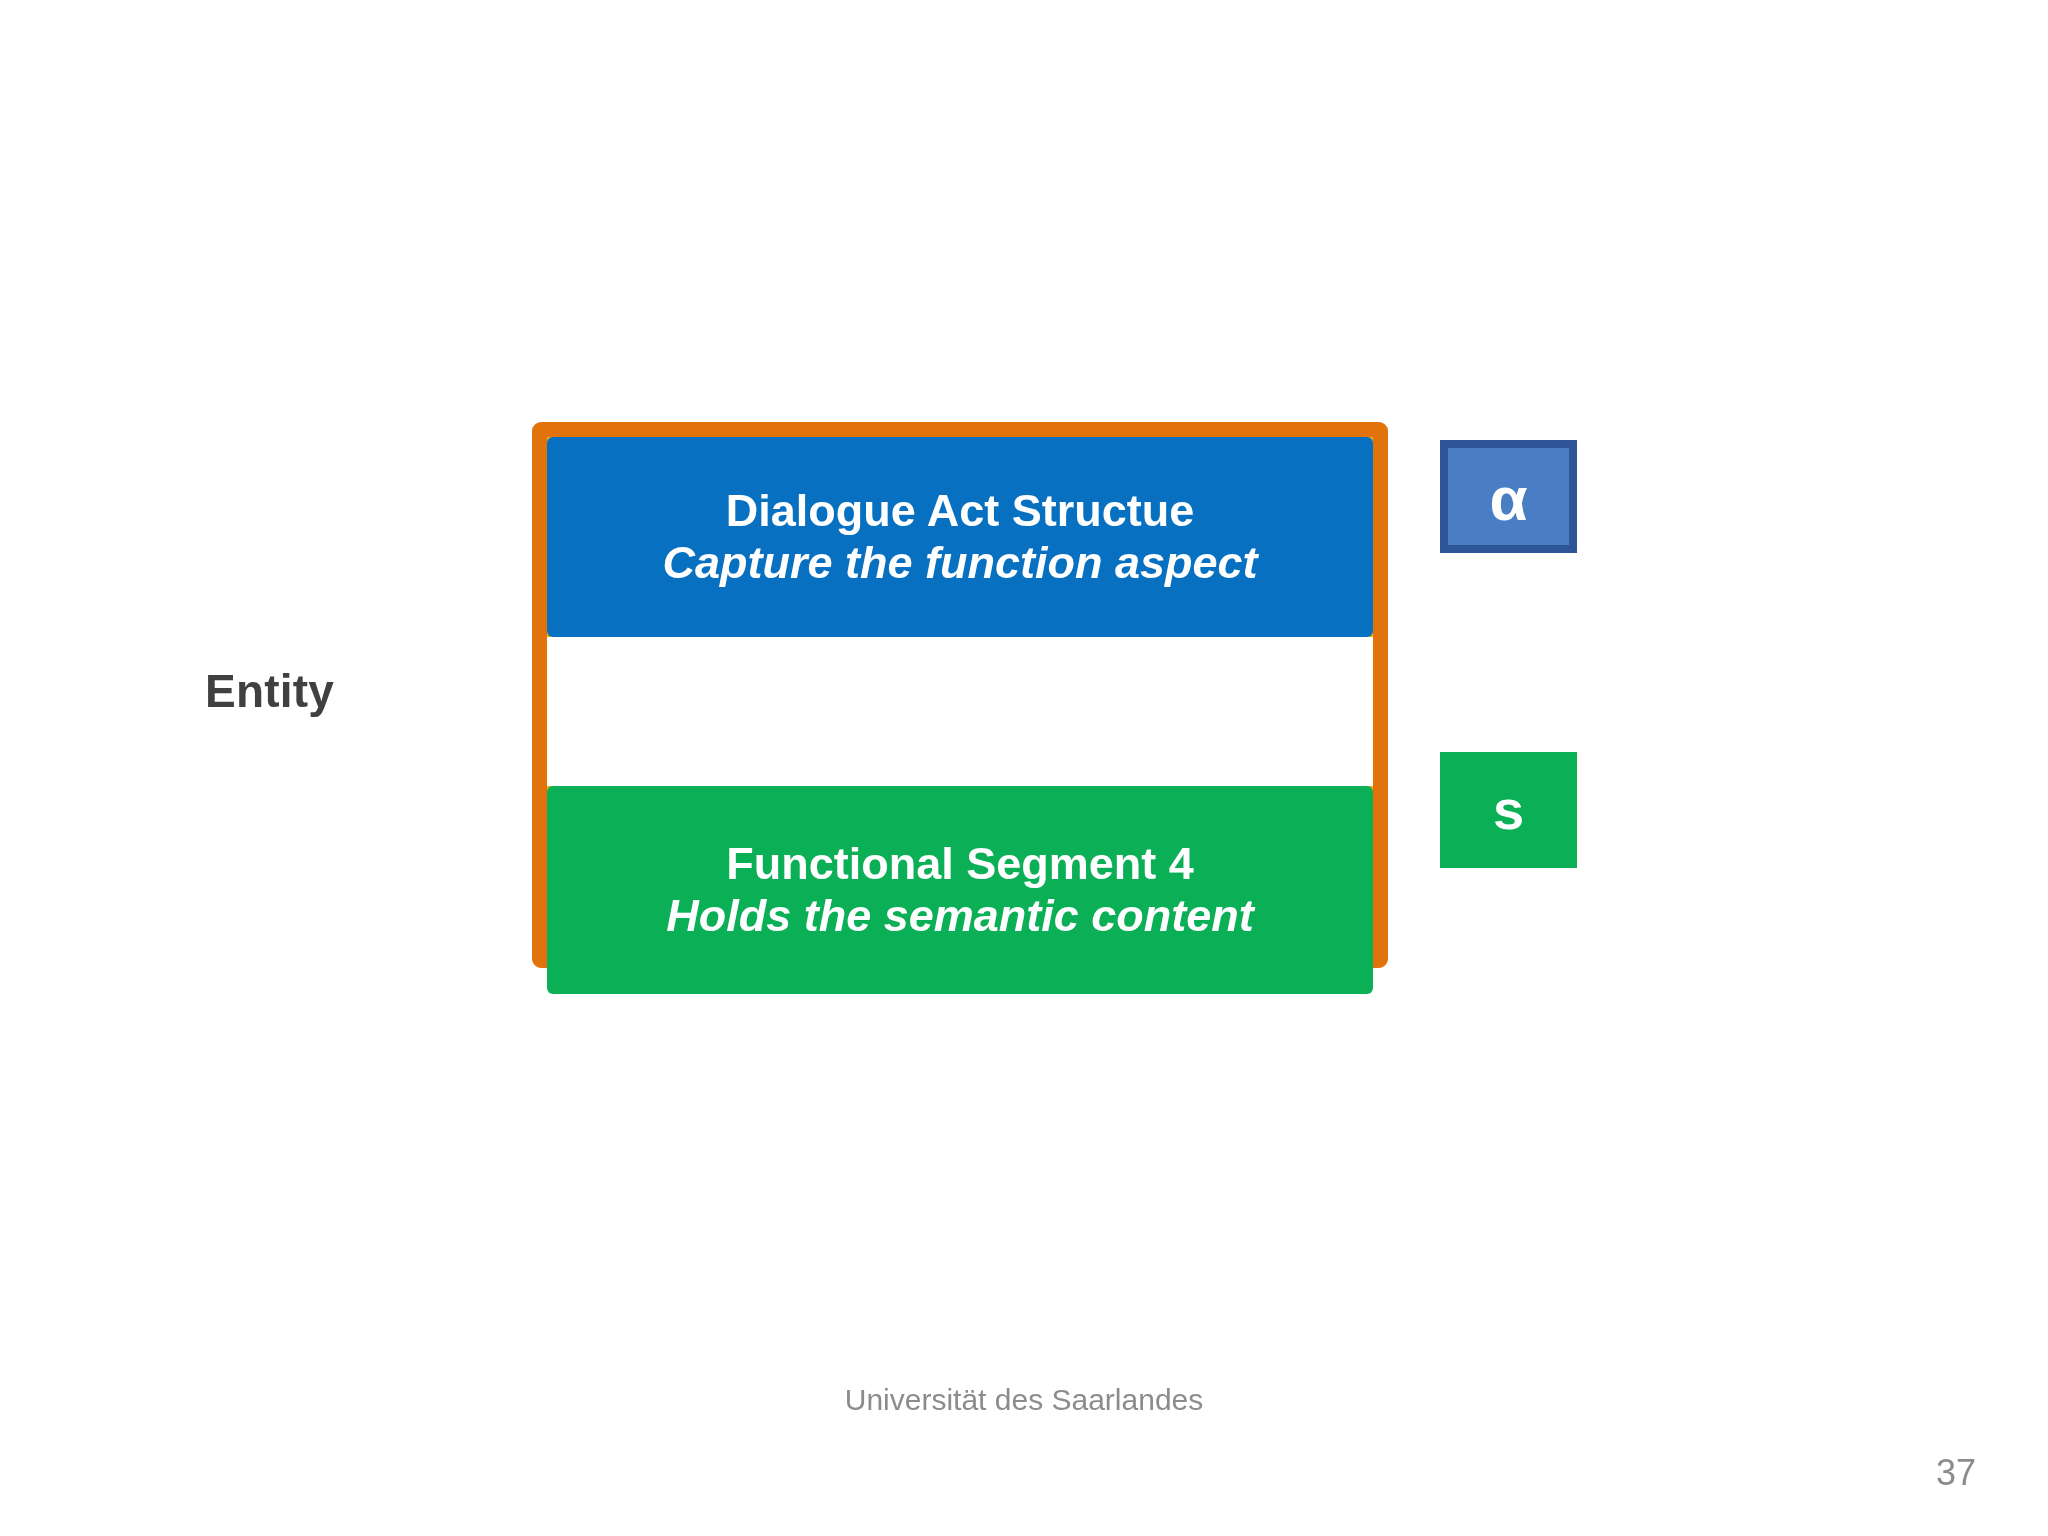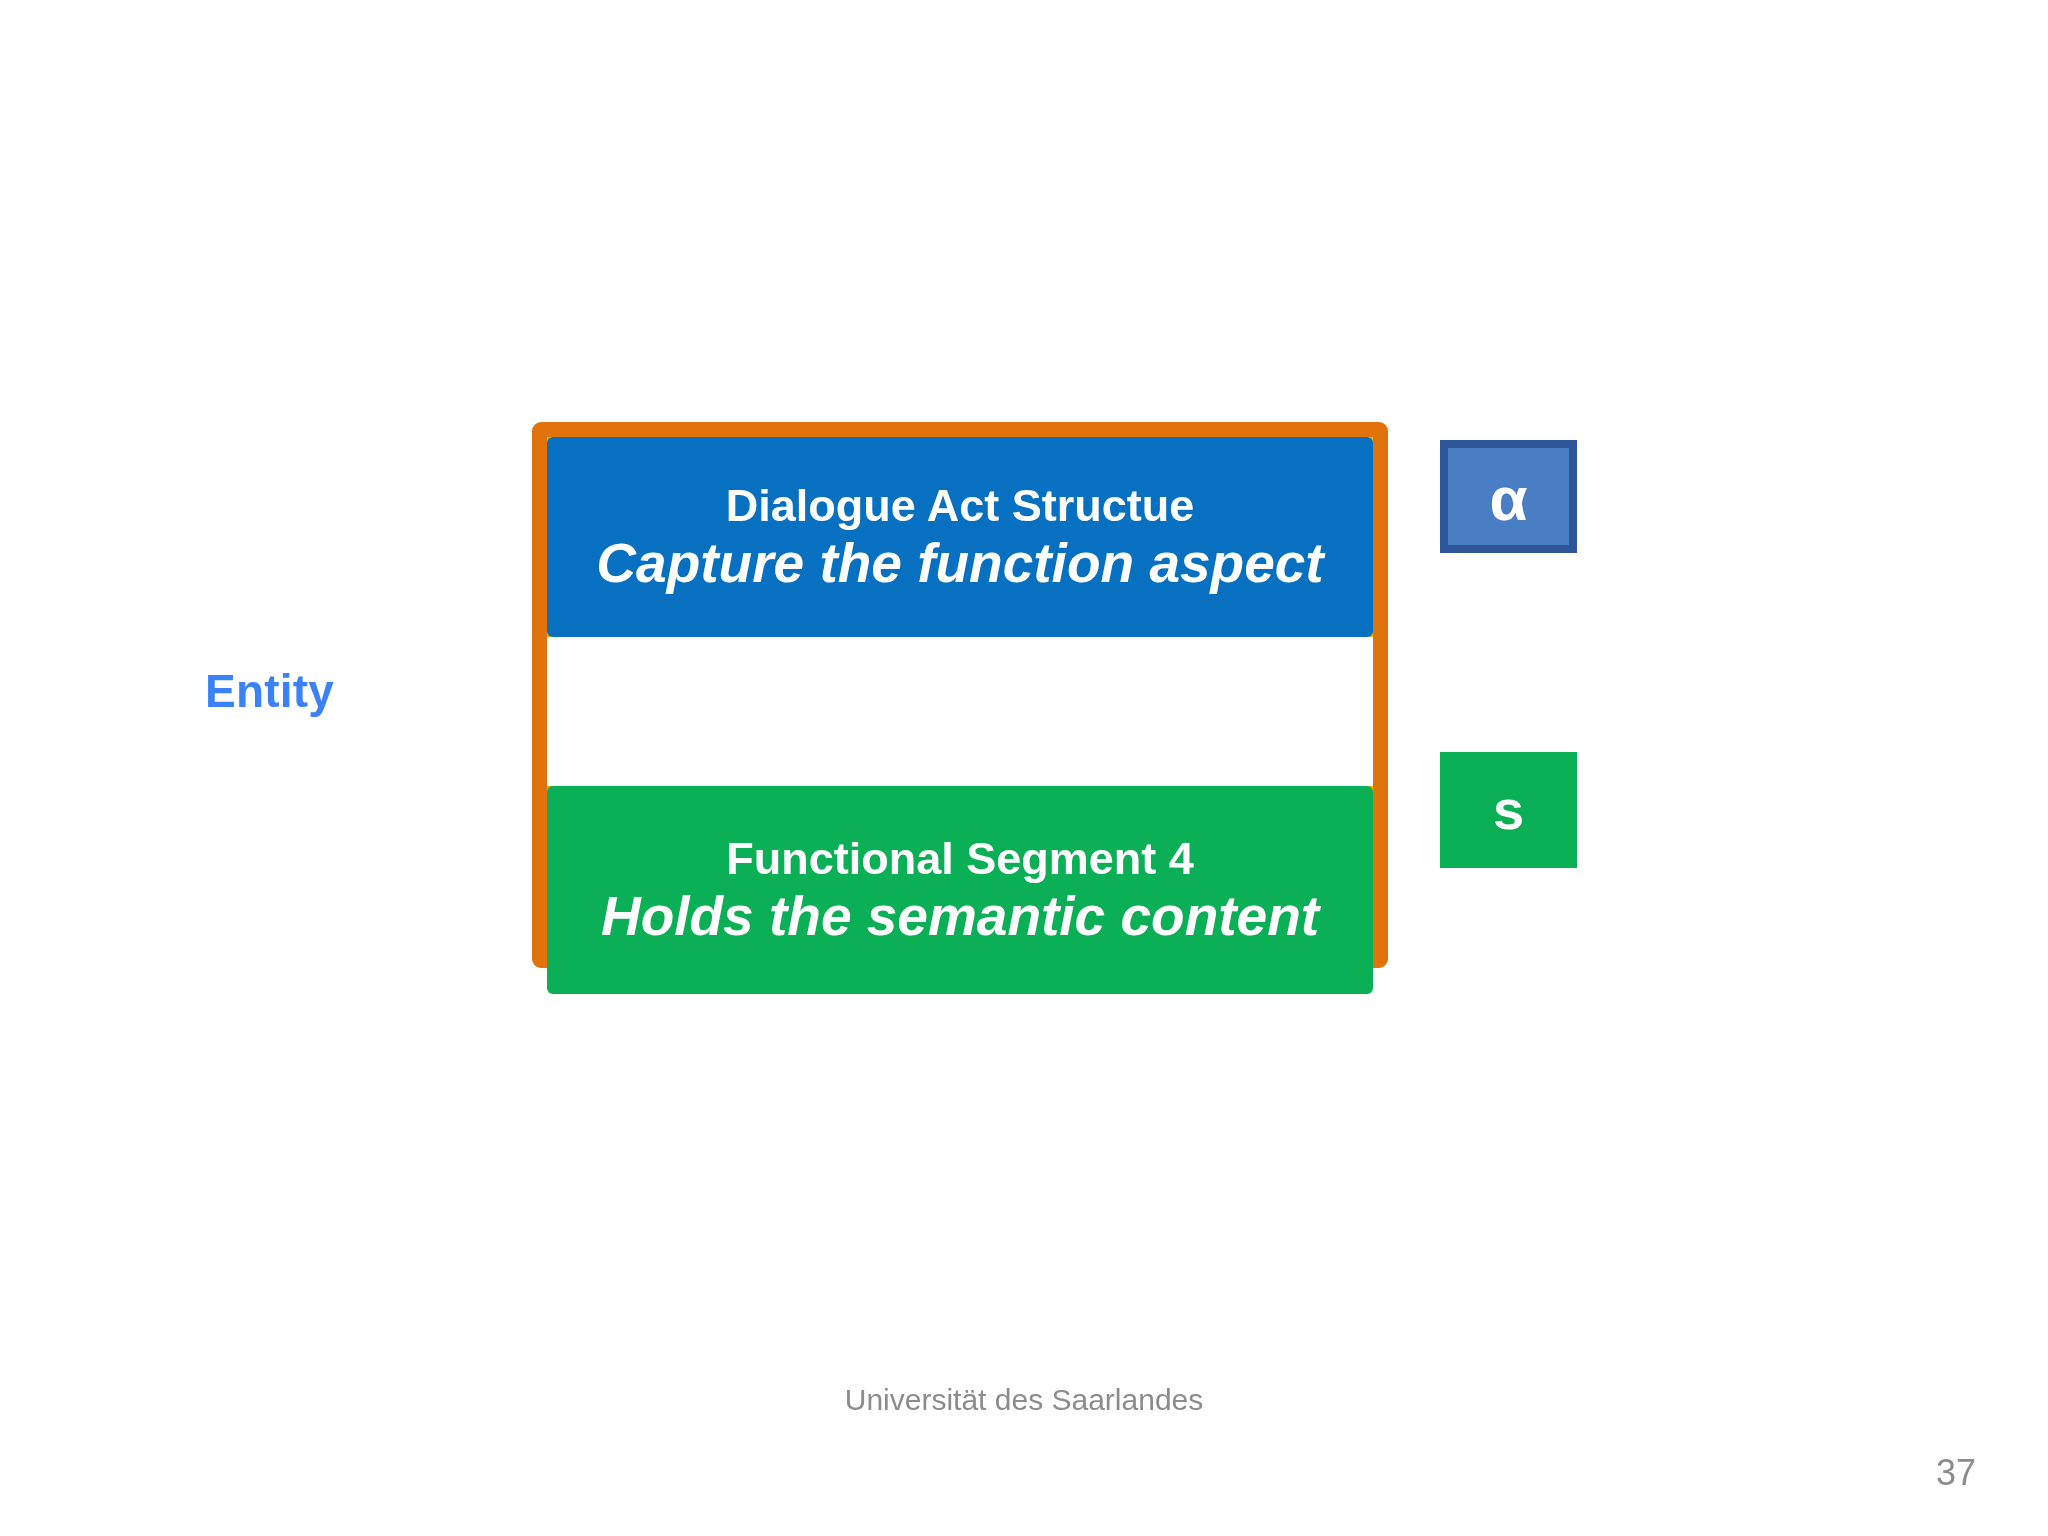--- a/index.html
+++ b/index.html
@@ -25,21 +25,21 @@
     background: #ffffff;
   }
 
   
   #entity-label {
     position: absolute;
     left: 205px;
     top: 664px;
     font-size: 46px;
     font-weight: bold;
-    color: #3b82f6;
+    color: #404040;
     letter-spacing: 0.2px;
     white-space: nowrap;
   }
 
   
   #entity-frame {
     position: absolute;
     left: 532px;
     top: 422px;
     width: 856px;
@@ -113,21 +113,21 @@
   }
 
   .box-title {
     font-size: 45px;
     font-weight: bold;
     line-height: 1.06;
     white-space: nowrap;
     text-align: center;
   }
   .box-sub {
-    font-size: 55px;
+    font-size: 45px;
     font-weight: bold;
     font-style: italic;
     line-height: 1.06;
     white-space: nowrap;
     margin-top: 4px;
   }
 
   
   #alpha-badge {
     position: absolute;

